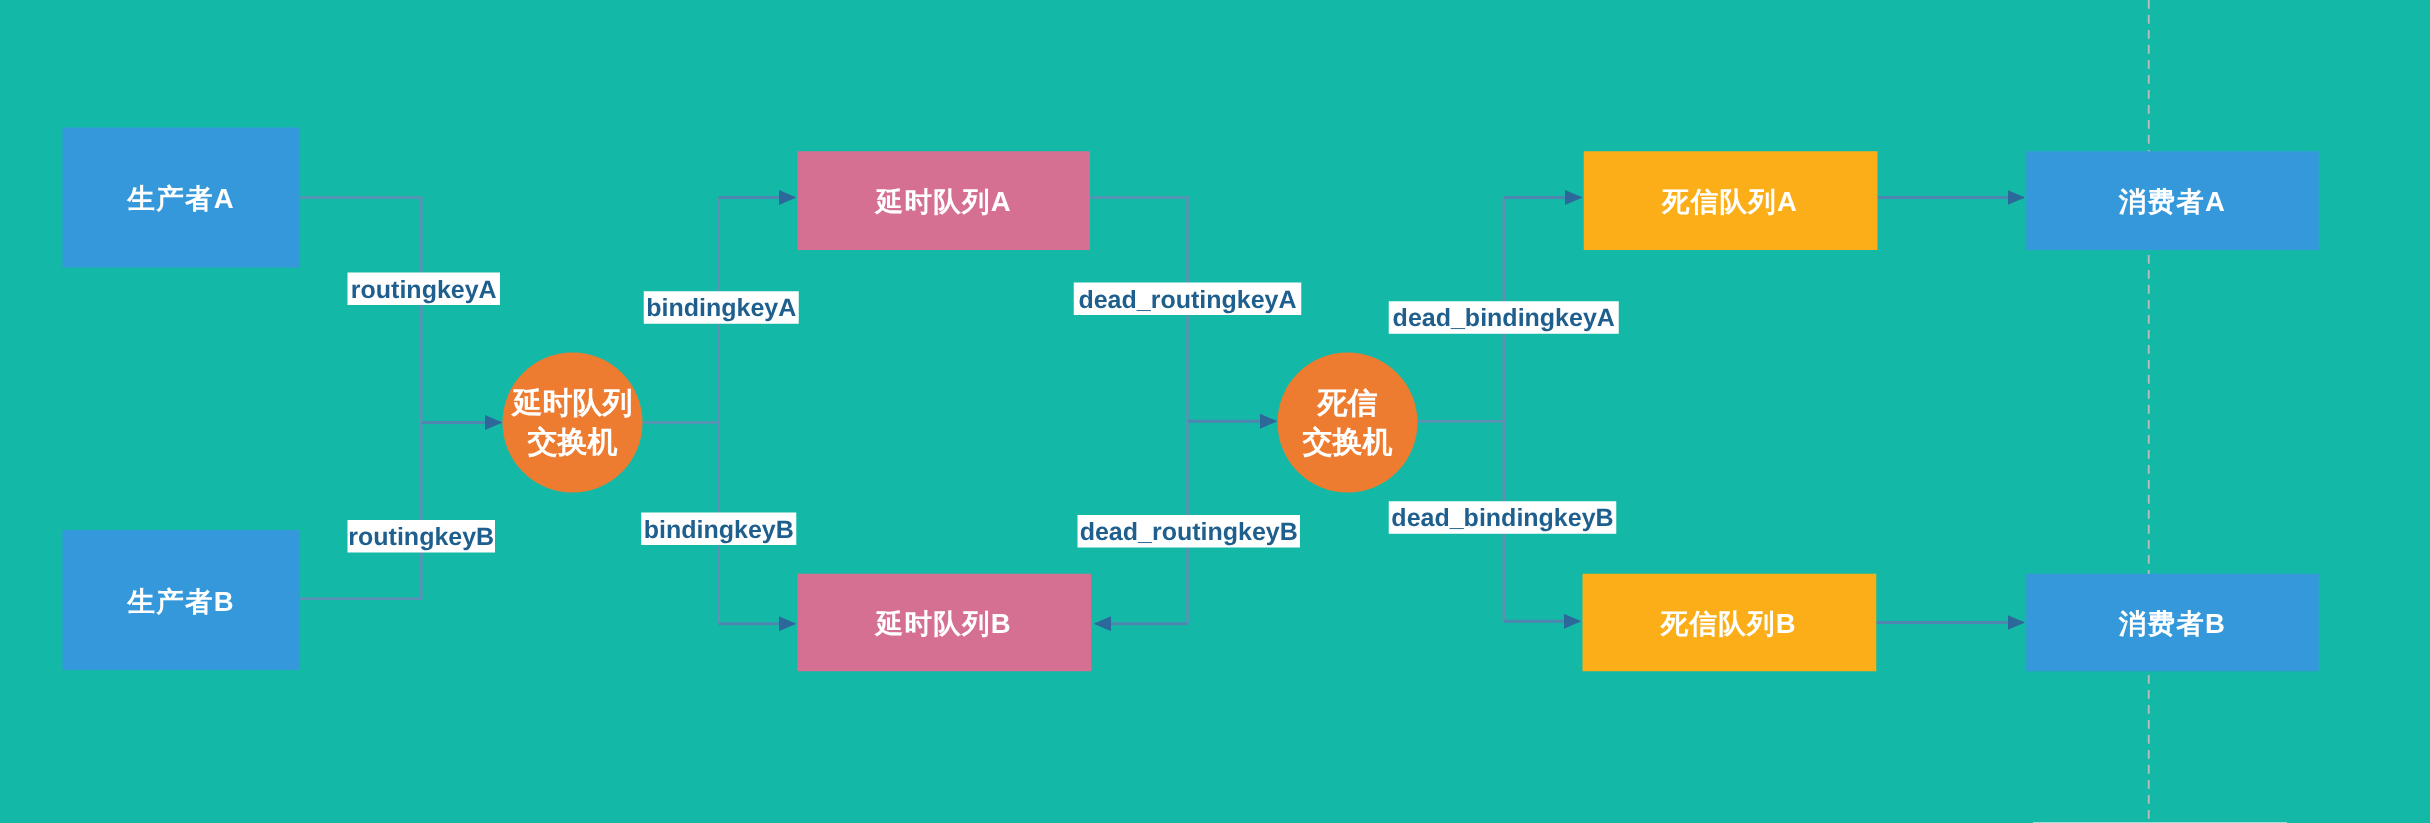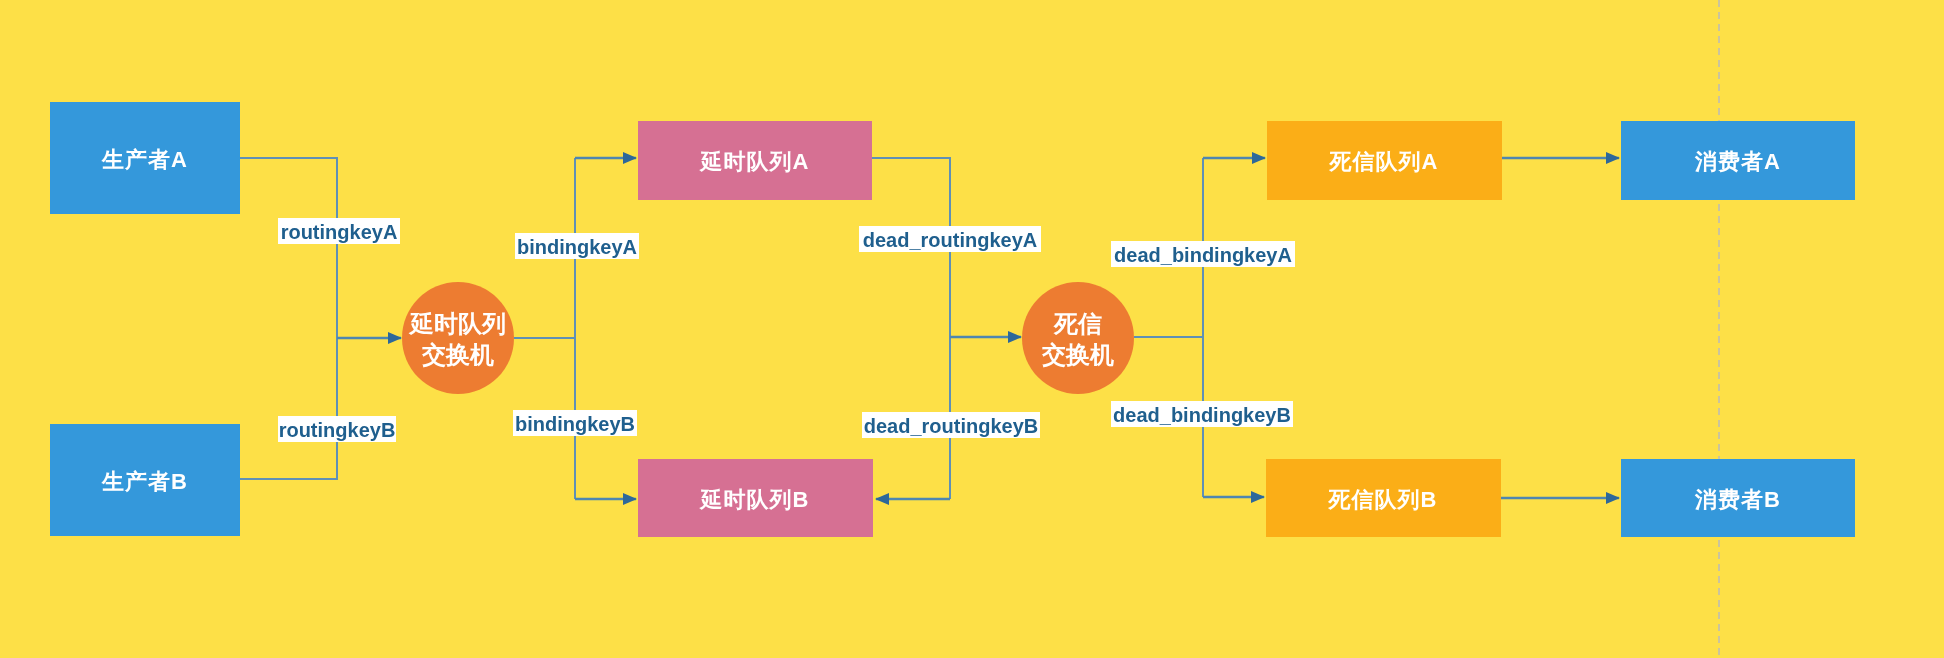--- a/index.html
+++ b/index.html
@@ -1,20 +1,20 @@
 <!DOCTYPE html>
 <html><head>
 <meta charset="utf-8">
 <style>
   html, body { margin: 0; padding: 0; background: #ffffff; }
   .canvas {
     position: relative;
     width: 1944px;
     height: 658px;
-    background: #fde047;
+    background: #14b8a6;
     overflow: hidden;
     font-family: "Liberation Sans", "DejaVu Sans", sans-serif;
   }
   svg { display: block; }
   .node-label {
     fill: #ffffff;
     font-size: 22px;
     font-weight: bold;
     text-anchor: middle;
     dominant-baseline: central;

